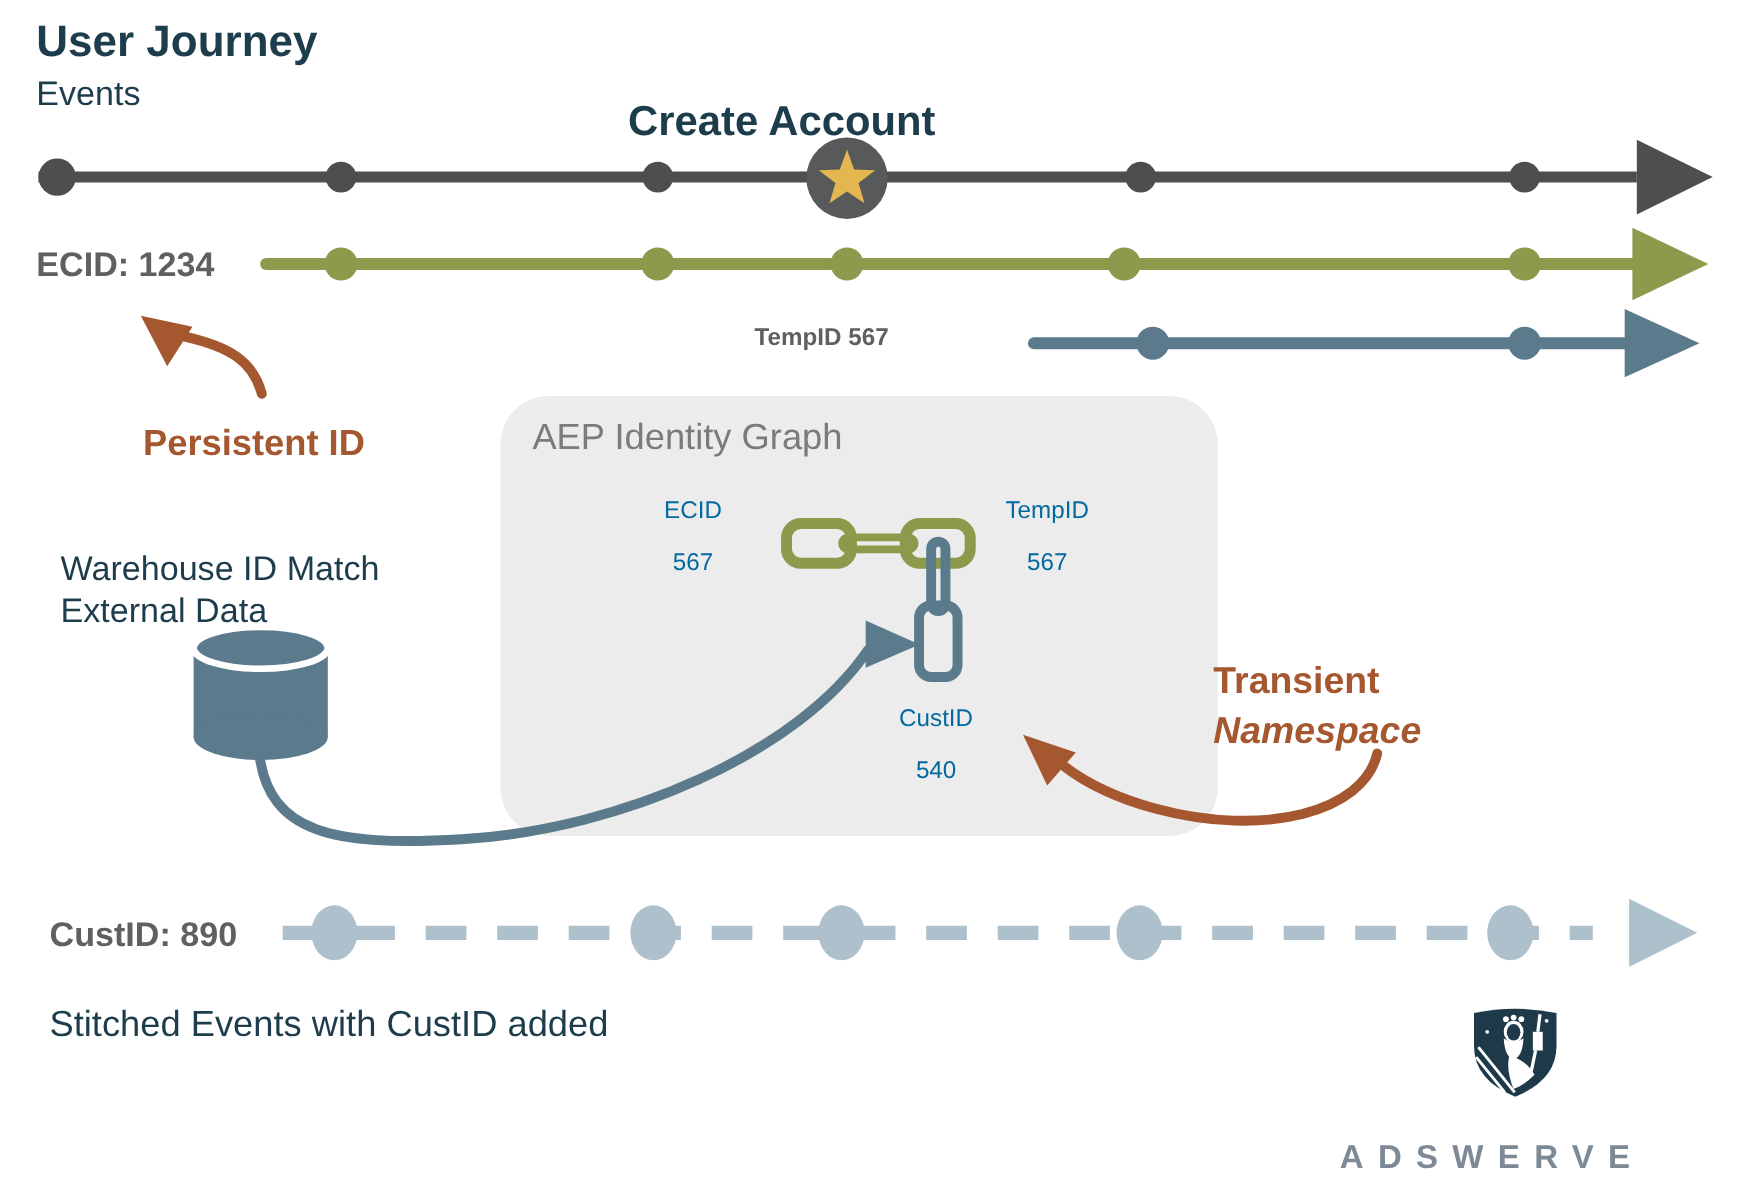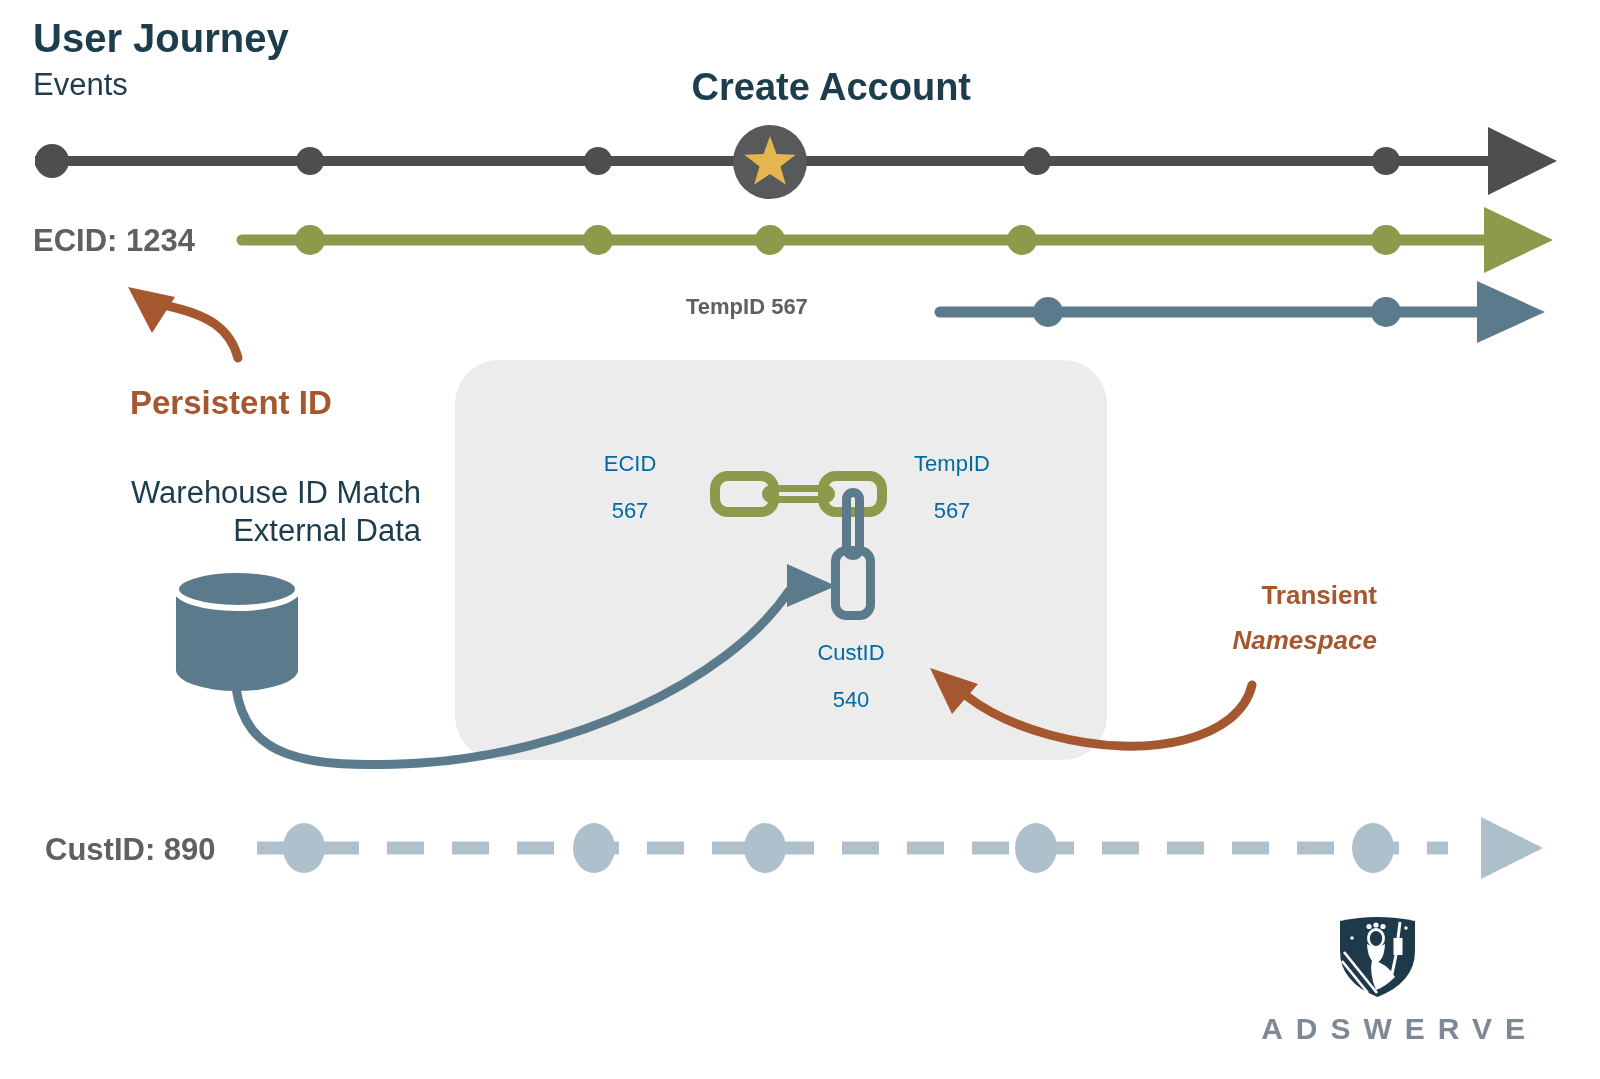--- a/index.html
+++ b/index.html
@@ -6,21 +6,21 @@
   #canvas{
     position:relative;width:1600px;height:1079px;background:#ffffff;overflow:hidden;
     font-family:"Liberation Sans", sans-serif;
   }
   .abs{position:absolute;}
   .navy{color:#1d3c4c;}
   .graylbl{color:#5f6063;font-weight:700;}
   .rust{color:#a5572f;font-weight:700;}
   .title{font-size:40px;font-weight:700;color:#1d3c4c;line-height:1.1;}
   .subtitle{font-size:31px;font-weight:300;color:#1d3c4c;}
-  .center{text-align:right;}
+  .center{text-align:left;margin-top:24px;}
   .nodelbl{font-size:22px;font-weight:400;color:#0369a1;line-height:47px;text-align:center;}
   svg{position:absolute;left:0;top:0;}
   .light{font-weight:300;}
 </style>
 </head>
 <body>
 
 <div id="canvas">
 
   <svg width="1600" height="1079" viewBox="0 0 1600 1079">
@@ -124,20 +124,21 @@
   <div class="abs subtitle" style="left:33px;top:67px;">Events</div>
 
   <div class="abs center" style="left:571px;top:66px;width:400px;font-size:38px;font-weight:700;color:#1d3c4c;">Create Account</div>
 
   <div class="abs graylbl" style="left:33px;top:223px;font-size:31px;">ECID: 1234</div>
 
   <div class="abs graylbl" style="left:686px;top:294px;font-size:22px;">TempID 567</div>
 
   <div class="abs rust" style="left:130px;top:384px;font-size:33px;">Persistent ID</div>
 
+  <div class="abs light" style="left:484px;top:378px;font-size:33px;color:#7b7b7b;">AEP Identity Graph</div>
 
   <div class="abs nodelbl" style="left:570px;top:440px;width:120px;">
     <div>ECID</div>
     <div>567</div>
   </div>
 
   <div class="abs nodelbl" style="left:882px;top:440px;width:140px;">
     <div>TempID</div>
     <div>567</div>
   </div>
@@ -145,23 +146,24 @@
   <div class="abs nodelbl" style="left:791px;top:629px;width:120px;">
     <div>CustID</div>
     <div>540</div>
   </div>
 
   <div class="abs center navy light" style="left:55px;top:474px;width:366px;font-size:31px;line-height:38px;">
     <div>Warehouse ID Match</div>
     <div>External Data</div>
   </div>
 
-  <div class="abs center rust" style="left:1077px;top:573px;width:300px;font-size:26px;line-height:45px;">
+  <div class="abs center rust" style="left:1103px;top:573px;width:300px;font-size:34px;line-height:45px;">
     <div>Transient</div>
     <div style="font-style:italic;">Namespace</div>
   </div>
 
   <div class="abs graylbl" style="left:45px;top:832px;font-size:31px;">CustID: 890</div>
 
+  <div class="abs navy light" style="left:45px;top:912px;font-size:33px;">Stitched Events with CustID added</div>
 
   <div class="abs center" style="left:1218px;top:1012px;width:320px;font-size:30px;font-weight:700;letter-spacing:13px;color:#7d8a96;">ADSWERVE</div>
 
 </div>
 
 </body></html>

